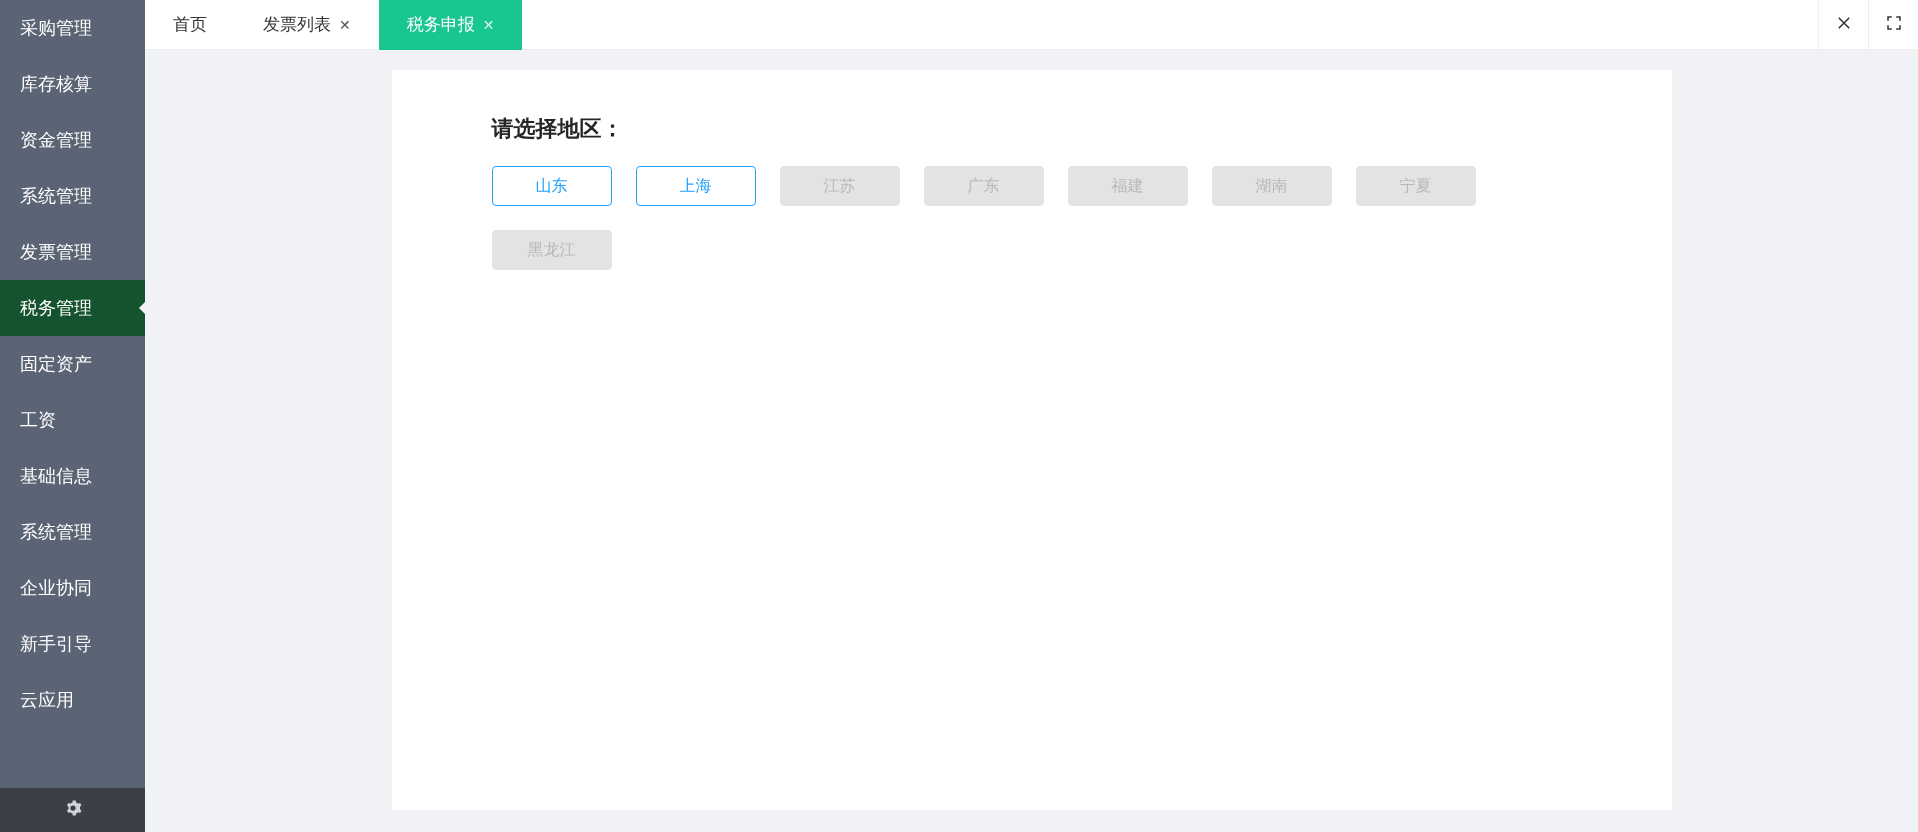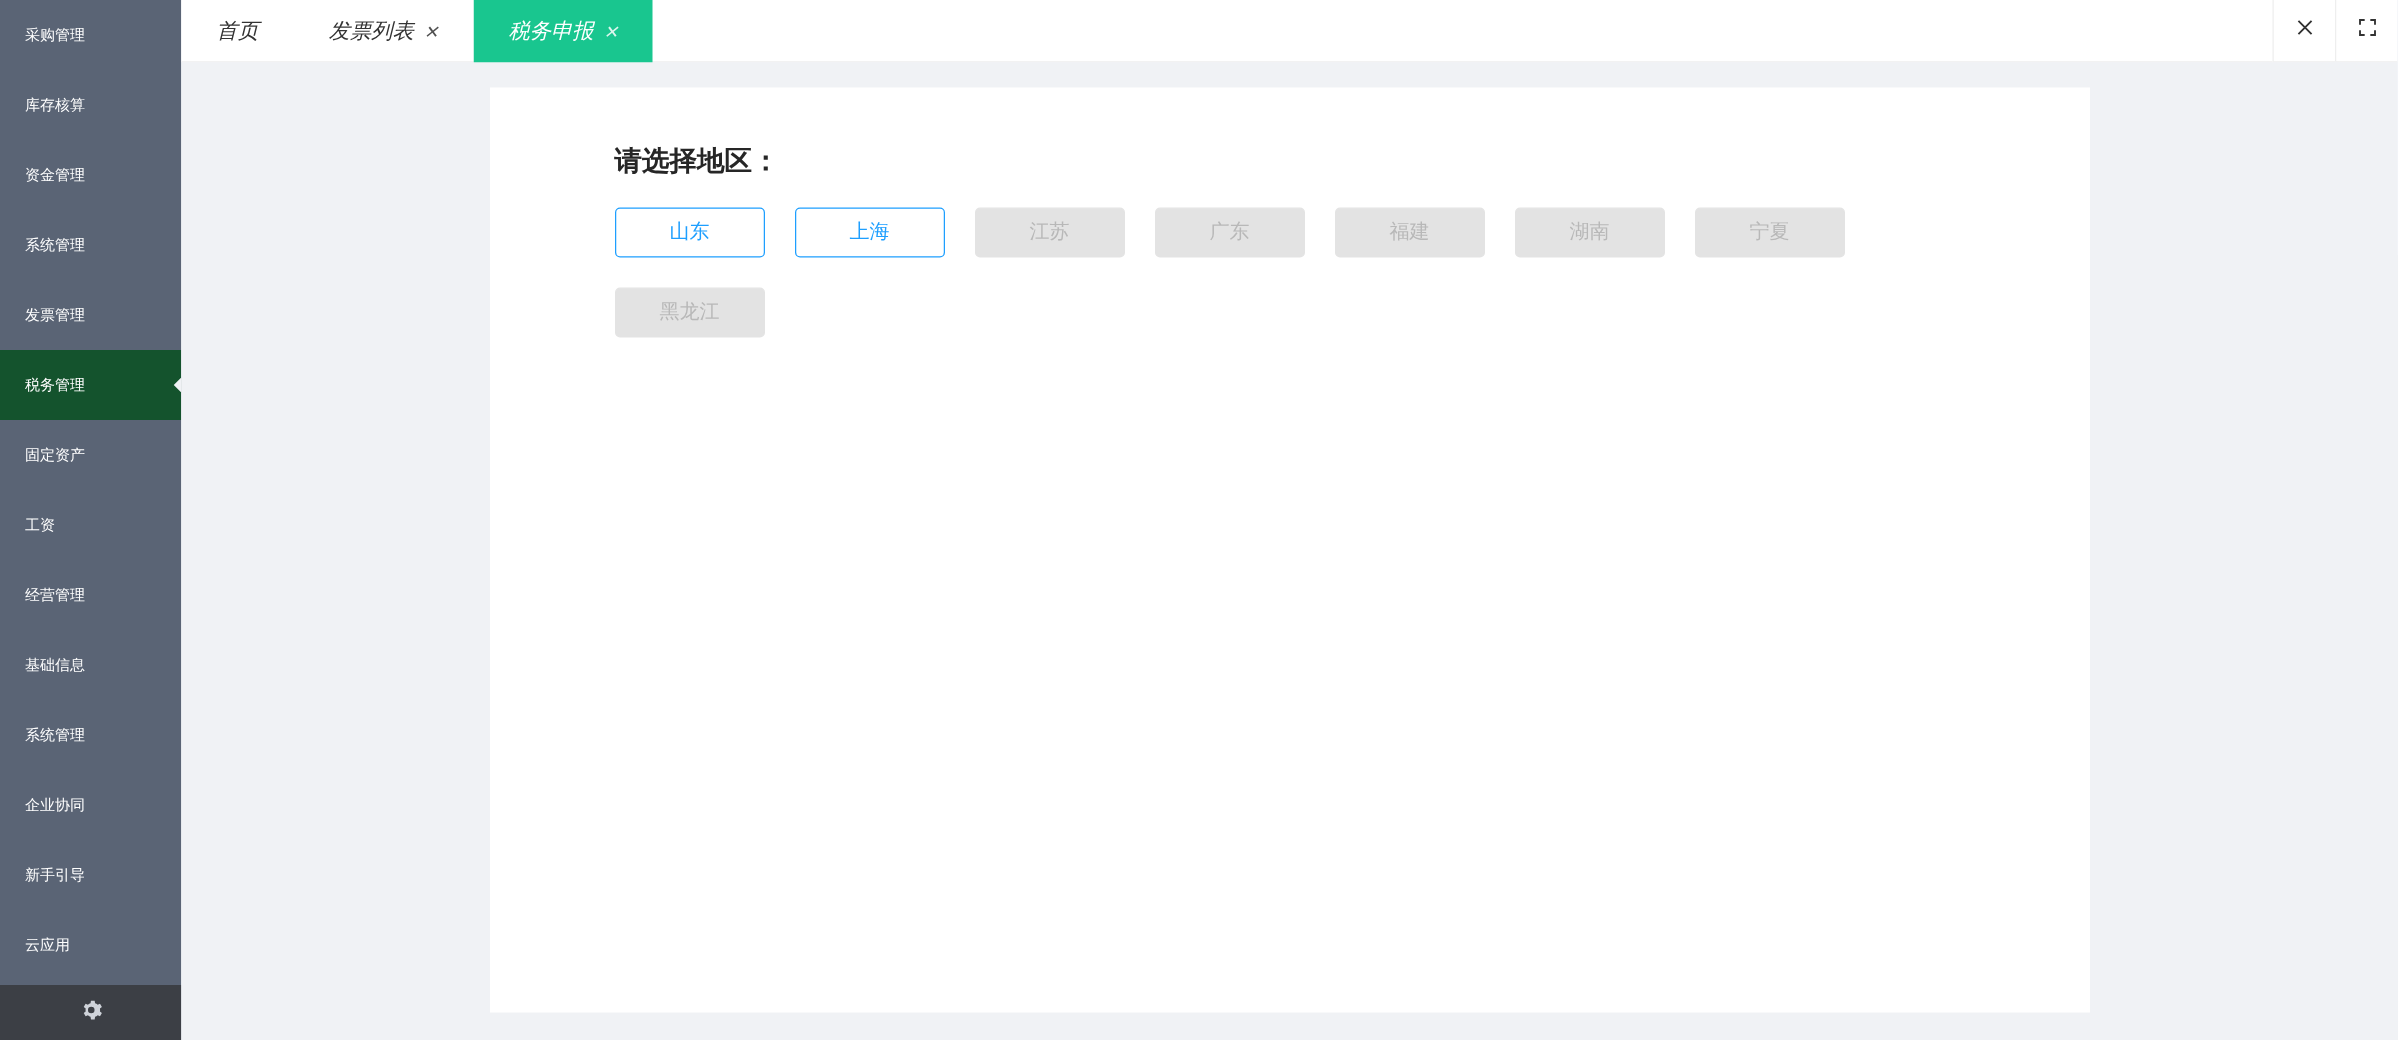--- a/index.html
+++ b/index.html
@@ -25,21 +25,21 @@
     color: #fff;
   }
   .sidebar-menu {
     flex: 1;
     overflow-y: auto;
   }
   .sidebar-item {
     height: 56px;
     line-height: 56px;
     padding-left: 20px;
-    font-size: 12px;
+    font-size: 18px;
     color: #fff;
     cursor: pointer;
     position: relative;
   }
   .sidebar-item.active {
     background: #14532d;
   }
   .sidebar-item.active::after {
     content: "";
     position: absolute;
@@ -61,21 +61,20 @@
 
   
   .topbar {
     position: absolute;
     left: 145px; top: 0; right: 50px;
     height: 50px;
     background: #fff;
     display: flex;
     align-items: stretch;
     border-bottom: 1px solid #eee;
-    font-style: italic;
   }
   .tab {
     height: 50px;
     line-height: 50px;
     padding: 0 28px;
     font-size: 17px;
     color: #333;
     cursor: pointer;
     position: relative;
     display: flex;
@@ -170,21 +169,20 @@
   <aside class="sidebar">
     <div class="sidebar-menu">
       <div class="sidebar-item"><span>采购管理</span></div>
       <div class="sidebar-item"><span>库存核算</span></div>
       <div class="sidebar-item"><span>资金管理</span></div>
       <div class="sidebar-item"><span>系统管理</span></div>
       <div class="sidebar-item"><span>发票管理</span></div>
       <div class="sidebar-item active"><span>税务管理</span></div>
       <div class="sidebar-item"><span>固定资产</span></div>
       <div class="sidebar-item"><span>工资</span></div>
-      <div class="sidebar-item"><span>经营管理</span></div>
       <div class="sidebar-item"><span>基础信息</span></div>
       <div class="sidebar-item"><span>系统管理</span></div>
       <div class="sidebar-item"><span>企业协同</span></div>
       <div class="sidebar-item"><span>新手引导</span></div>
       <div class="sidebar-item"><span>云应用</span></div>
     </div>
     <div class="sidebar-footer">
       <span>
         <svg viewBox="0 0 24 24">
             <path d="M12 15.5A3.5 3.5 0 1 1 12 8.5a3.5 3.5 0 0 1 0 7zm9.4-3.5c0-.6-.05-1.1-.14-1.6l2.1-1.6-2-3.5-2.5 1a8 8 0 0 0-2.8-1.6l-.4-2.7h-4l-.4 2.7a8 8 0 0 0-2.8 1.6l-2.5-1-2 3.5 2.1 1.6c-.1.5-.14 1-.14 1.6s.05 1.1.14 1.6l-2.1 1.6 2 3.5 2.5-1a8 8 0 0 0 2.8 1.6l.4 2.7h4l.4-2.7a8 8 0 0 0 2.8-1.6l2.5 1 2-3.5-2.1-1.6c.1-.5.14-1 .14-1.6z"></path>

